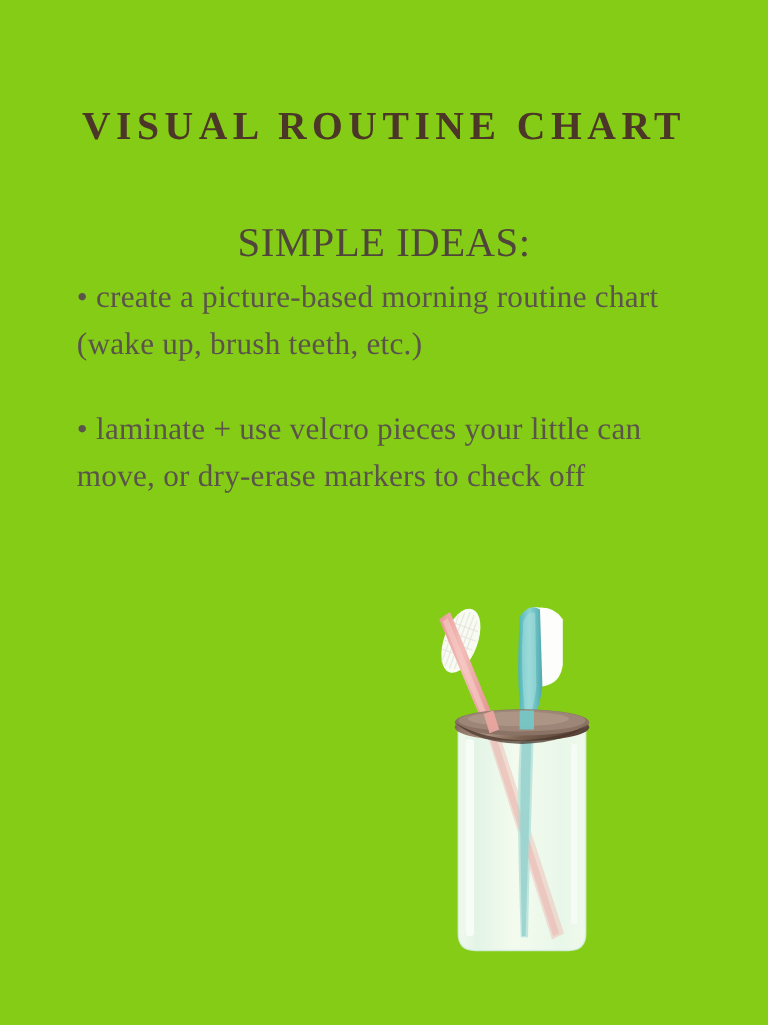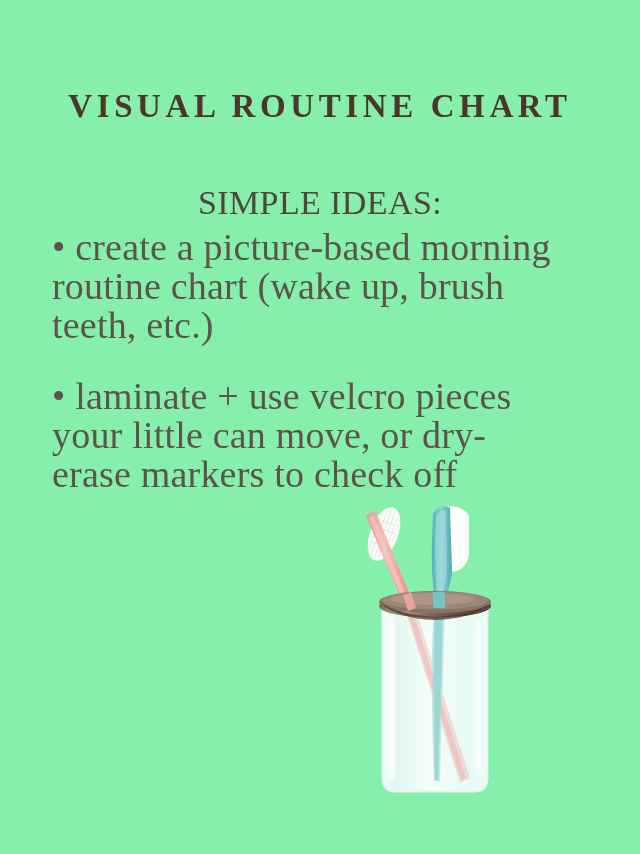--- a/index.html
+++ b/index.html
@@ -10,21 +10,21 @@
     width: 640px;
     height: 854px;
     overflow: hidden;
     background: #e7dfd7;
     font-family: "Liberation Serif", "DejaVu Serif", serif;
     position: relative;
   }
   .poster {
     position: absolute;
     inset: 0;
-    background: #86efac;
+    background: #84cc16;
   }
 
   
   .title {
     position: absolute;
     top: 88px;
     left: 0;
     width: 640px;
     text-align: center;
     font-family: "Liberation Serif", "DejaVu Serif", serif;
@@ -47,25 +47,25 @@
     font-size: 34px;
     font-weight: 400;
     letter-spacing: 0.4px;
     color: #50453b;
     line-height: 1.15;
   }
 
   
   .body-copy {
     position: absolute;
-    left: 52px;
+    left: 64px;
     top: 228px;
     width: 512px;
     font-family: "Liberation Serif", "DejaVu Serif", serif;
-    font-size: 38px;
+    font-size: 26px;
     line-height: 39px;
     color: #5b544b;
     letter-spacing: 0.2px;
   }
   .bullet-para {
     margin: 0 0 32px 0;
     text-indent: 0;
   }
   .bullet-para:last-child { margin-bottom: 0; }
 

